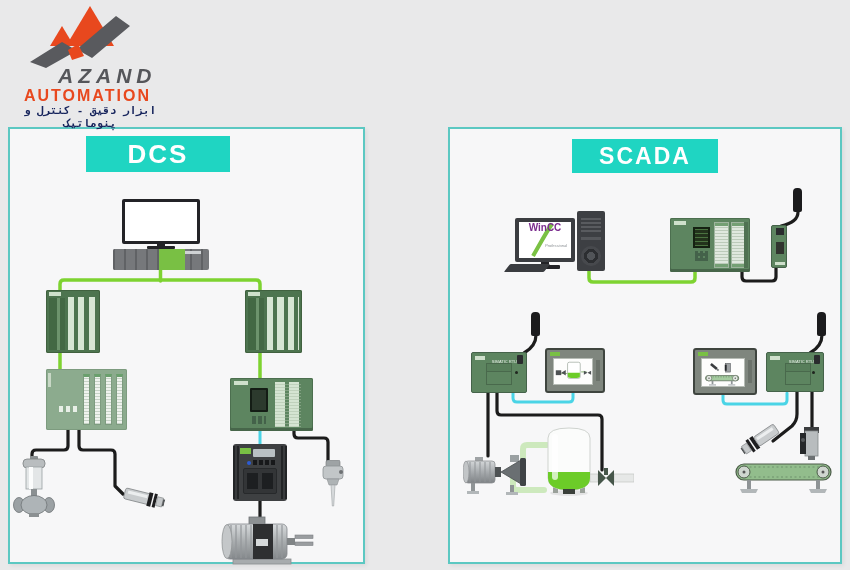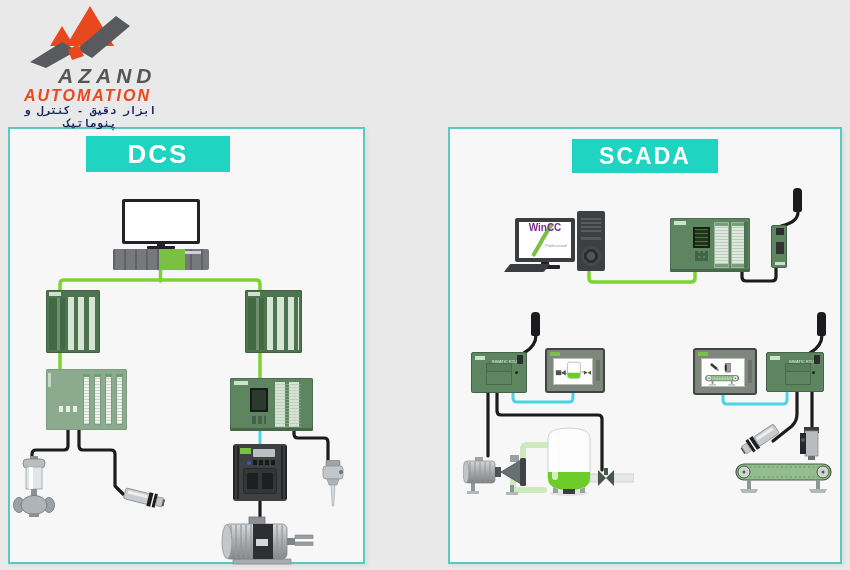--- a/index.html
+++ b/index.html
@@ -18,21 +18,21 @@
   .vs{position:absolute;left:374px;top:323px;width:60px;height:60px;border-radius:50%;background:var(--accent-teal);color:#fff;font-weight:bold;font-size:21px;display:flex;align-items:center;justify-content:center;z-index:3}
   svg.wires{position:absolute;left:0;top:0;width:850px;height:570px;z-index:2}
   svg.wires path{fill:none;stroke-linecap:round;stroke-linejoin:round}
   .wg{stroke:var(--wire-green);stroke-width:3.5}
   .wc{stroke:var(--wire-cyan);stroke-width:3}
   .wb{stroke:var(--wire-black);stroke-width:3.2}
   .wp{stroke:var(--pipe-green);stroke-width:6}
   .dev{position:absolute;z-index:3}
   
   .brand{position:absolute;font-style:italic;font-weight:800;color:var(--logo-gray);z-index:3}
-  .brand-sub{position:absolute;font-style:italic;font-weight:800;color:var(--logo-red);z-index:3}
+  .brand-sub{position:absolute;font-weight:800;color:var(--logo-red);z-index:3}
   .tagline{position:absolute;font-weight:bold;color:var(--tagline-navy);direction:rtl;z-index:3;font-family:Liberation Mono, monospace}
   
   .moni{background:#fff;border:3px solid #232327;border-radius:2px}
   .mstand{background:#232327}
   .server{background:#76787b;border-radius:2px;overflow:hidden}
   .server .slots{position:absolute;inset:0;background:repeating-linear-gradient(90deg,#606265 0 2px,transparent 2px 11px)}
   .server .mod{position:absolute;left:46px;top:0;bottom:0;width:26px;background:#79c044}
   .server .lbl{position:absolute;right:8px;top:2px;width:16px;height:3px;background:#cfd2d4}
   
   .s7rack{background:#4d744f;border-radius:2px;box-shadow:inset 0 0 0 1px #40613f}

